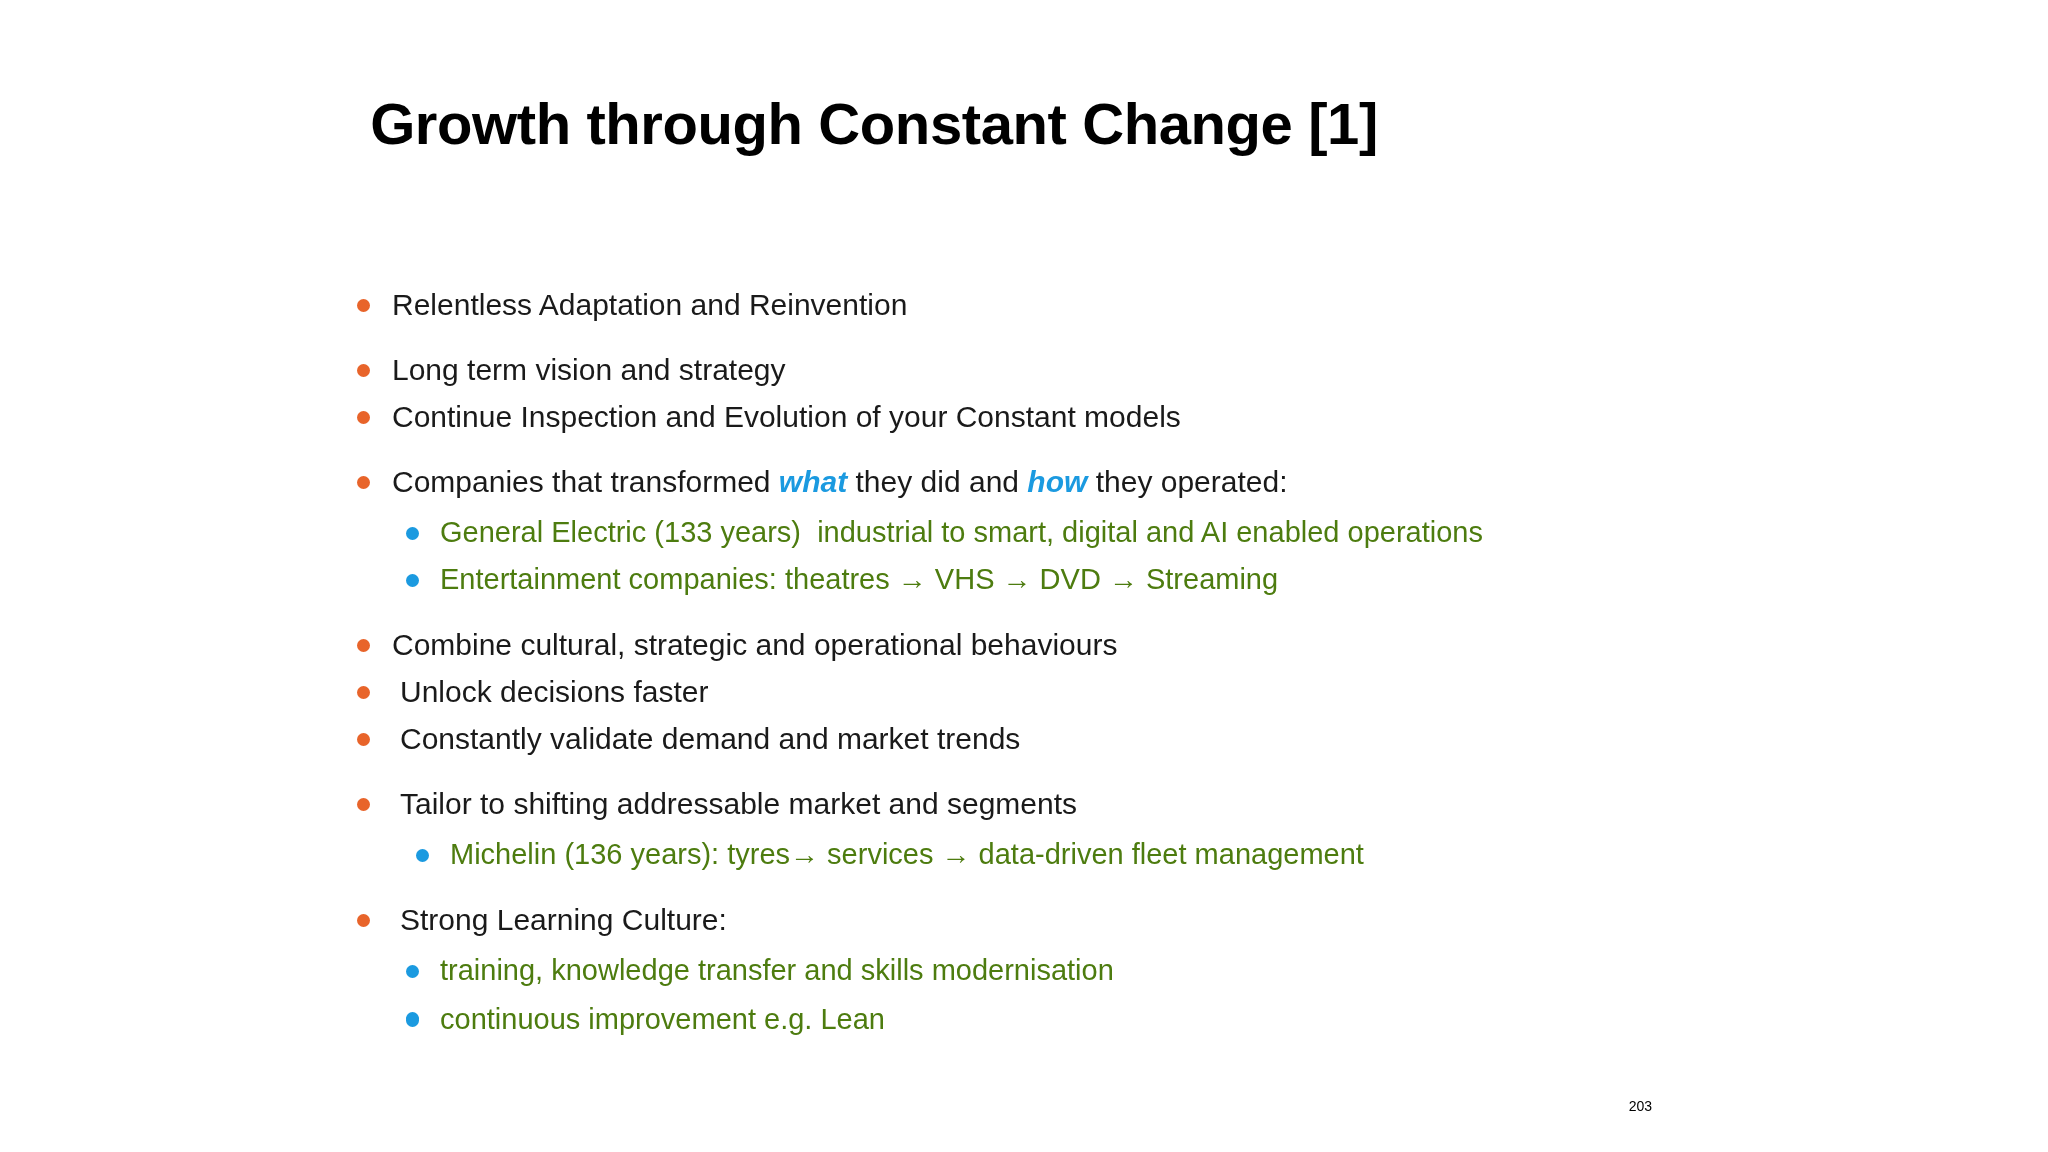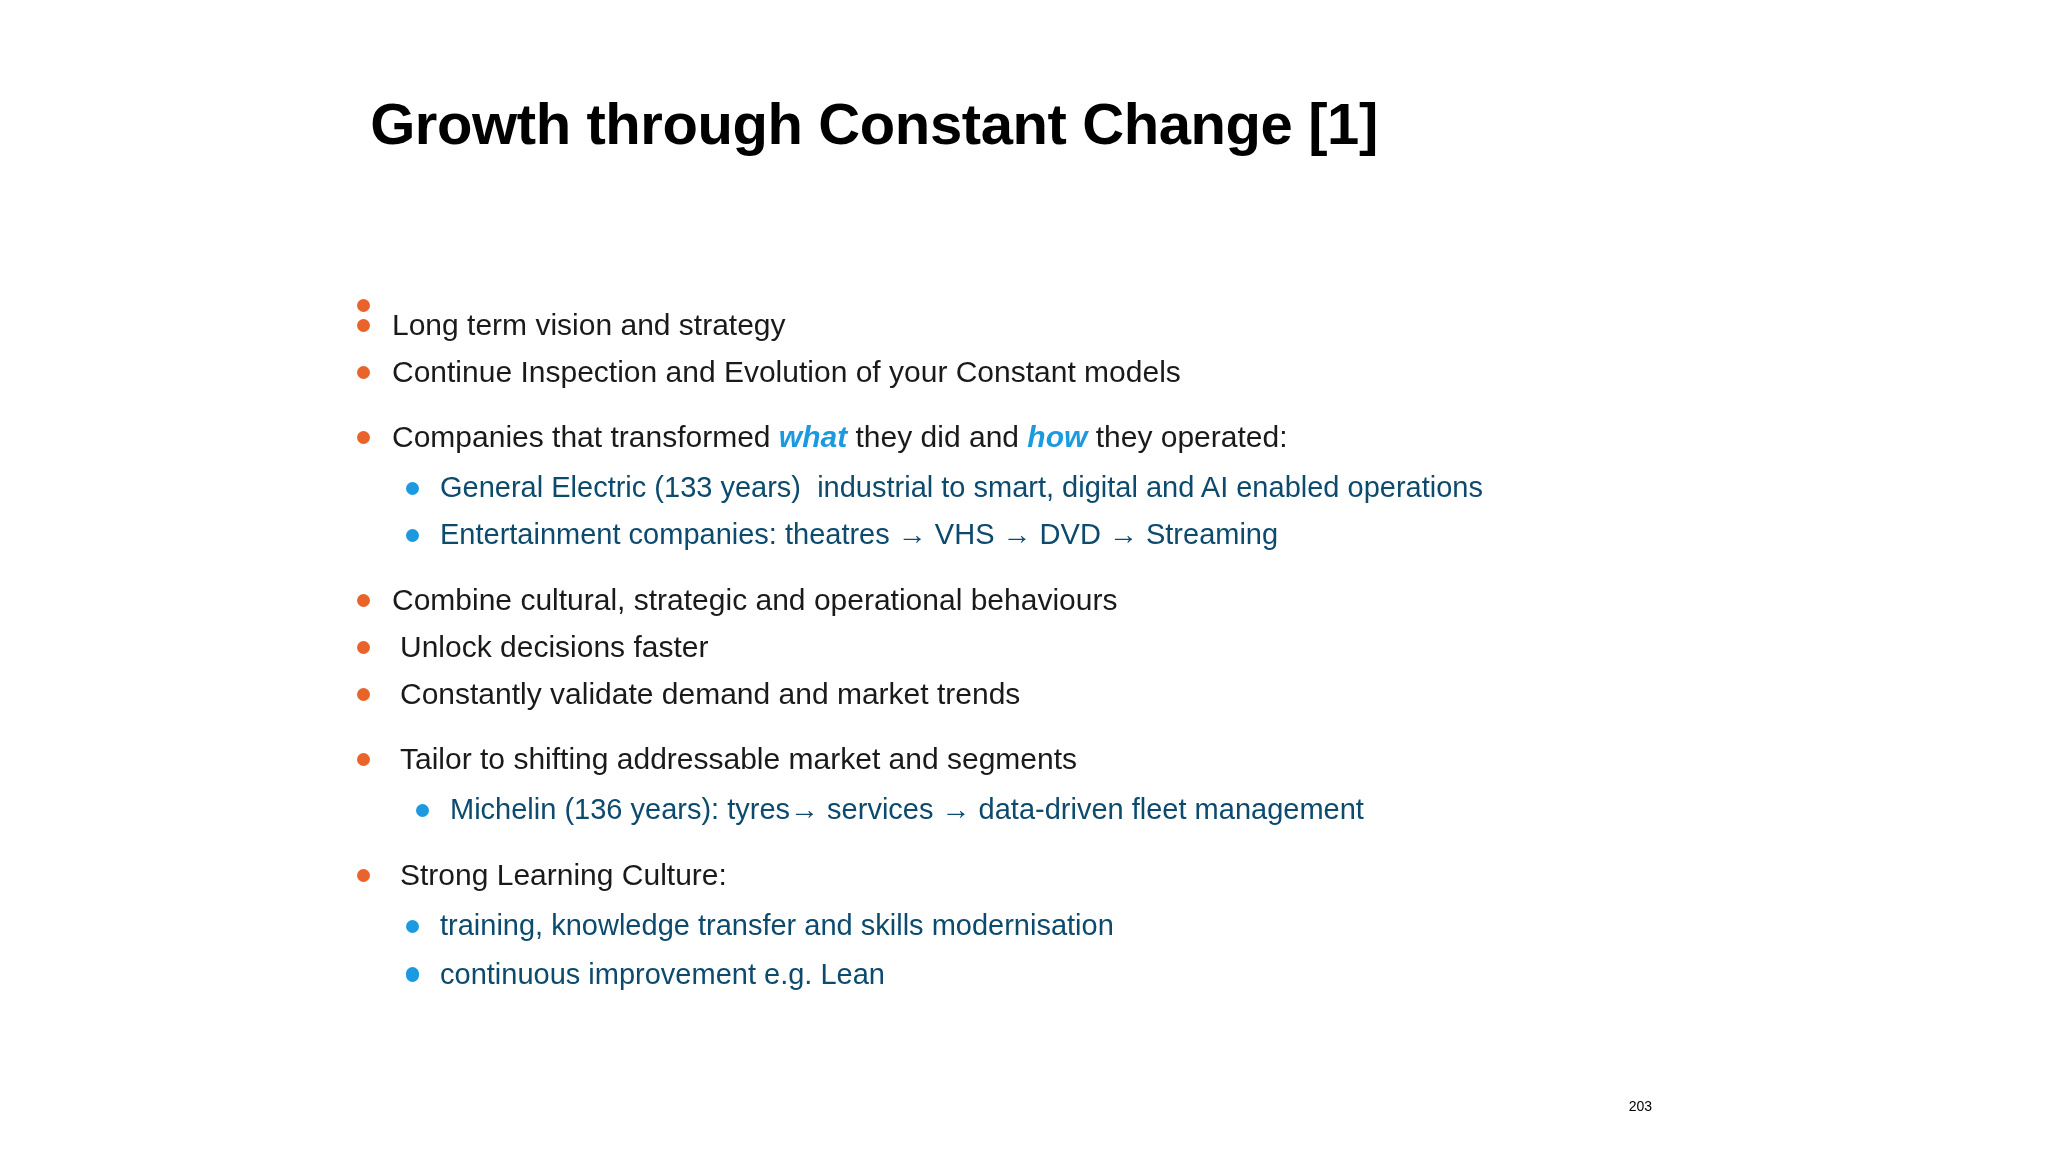--- a/index.html
+++ b/index.html
@@ -65,21 +65,21 @@
     height: 13px;
     border-radius: 50%;
     background: #e8642a;
   }
 
   
   .lvl2 {
     padding-left: 88px;
     font-size: 29px;
     line-height: 45px;
-    color: #0c4a6e;
+    color: #4d7c0f;
     align-items: flex-end;
   }
   .lvl2 > .dot {
     position: absolute;
     left: 54px;
     top: 17px;
     width: 13px;
     height: 13px;
     border-radius: 50%;
     background: #1b9ae0;
@@ -116,20 +116,21 @@
 <body>
 
 <div class="slide">
 
   <div class="slide-title">Growth through Constant Change [1]</div>
 
   <div class="body-area">
 
     <div class="bullet-row lvl1">
       <span class="dot"></span>
+      <span class="txt">Relentless Adaptation and Reinvention</span>
     </div>
 
     <div class="bullet-row lvl1 gap-lg">
       <span class="dot"></span>
       <span class="txt">Long term vision and strategy</span>
     </div>
 
     <div class="bullet-row lvl1 gap-sm">
       <span class="dot"></span>
       <span class="txt">Continue Inspection and Evolution of your Constant models</span>

